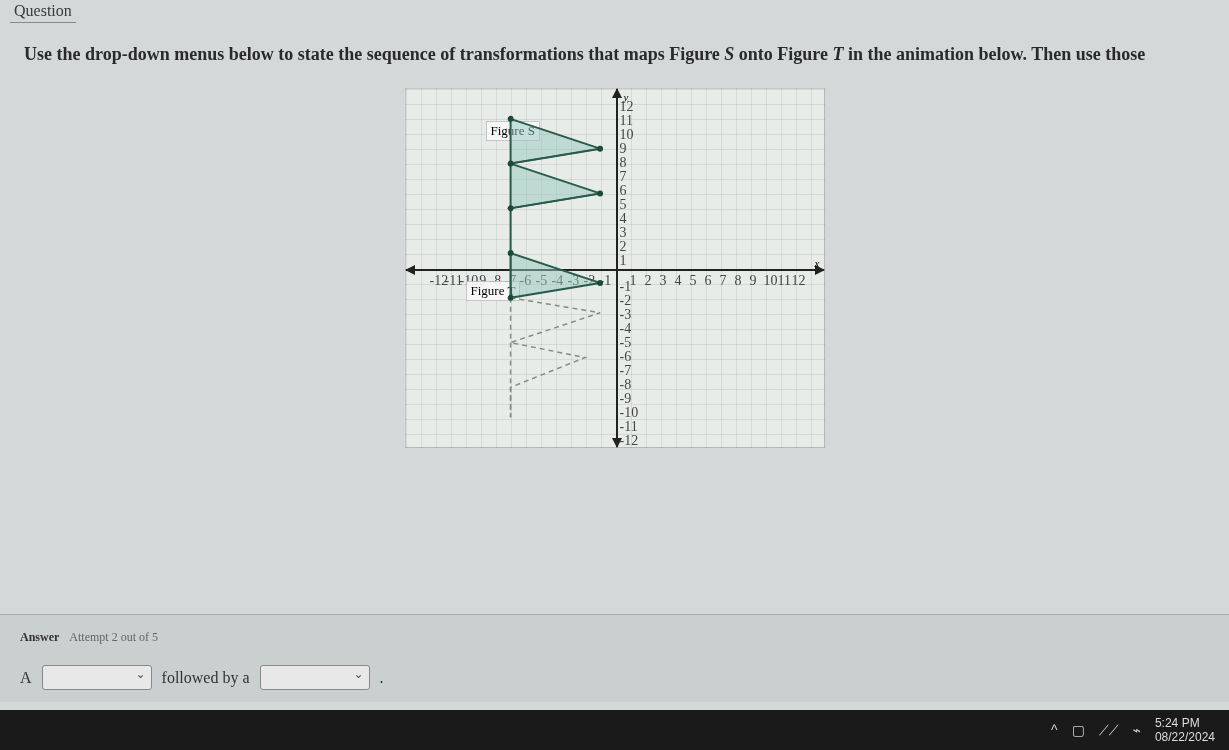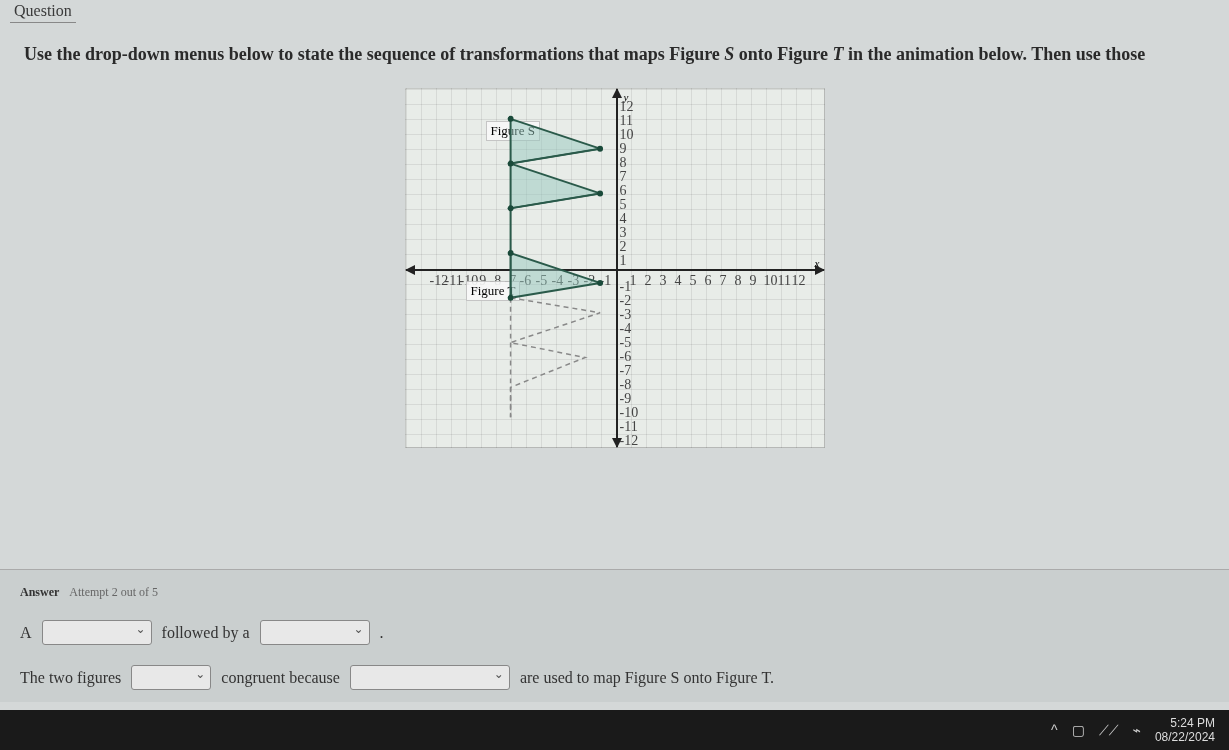--- a/index.html
+++ b/index.html
@@ -148,21 +148,20 @@
       gap: 14px;
       color: #ddd;
       font-family: 'Segoe UI', Arial, sans-serif;
       font-size: 12px;
     }
     .tray-icon {
       color: #ccc;
       font-size: 14px;
     }
     .clock {
-      text-align: right;
       line-height: 1.2;
     }
   </style>
 </head>
 <body>
 
 <div class="header-row">
   <div class="question-label">Question</div>
 </div>
 
@@ -277,35 +276,20 @@
     </span>
     <span class="text-seg">followed by a</span>
     <span class="dropdown-wrap">
       <select class="dropdown">
         <option></option>
       </select>
     </span>
     <span class="text-seg">.</span>
   </div>
 
-  <div class="answer-row">
-    <span class="text-seg">The two figures</span>
-    <span class="dropdown-wrap">
-      <select class="dropdown" style="min-width:80px">
-        <option></option>
-      </select>
-    </span>
-    <span class="text-seg">congruent because</span>
-    <span class="dropdown-wrap">
-      <select class="dropdown" style="min-width:160px">
-        <option></option>
-      </select>
-    </span>
-    <span class="text-seg">are used to map Figure S onto Figure T.</span>
-  </div>
 </div>
 
 <div class="taskbar">
   <span class="tray-icon">^</span>
   <span class="tray-icon">▢</span>
   <span class="tray-icon">⟋⟋</span>
   <span class="tray-icon">⌁</span>
   <div class="clock">
     <div>5:24 PM</div>
     <div>08/22/2024</div>

